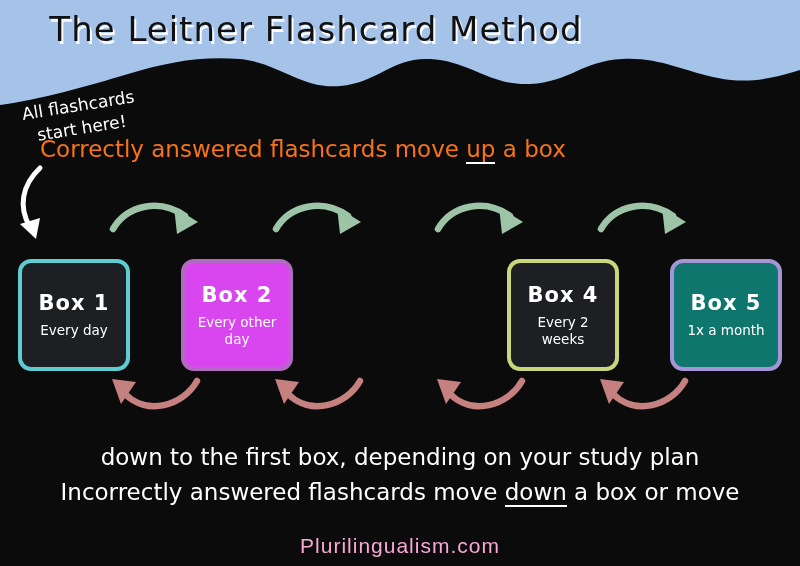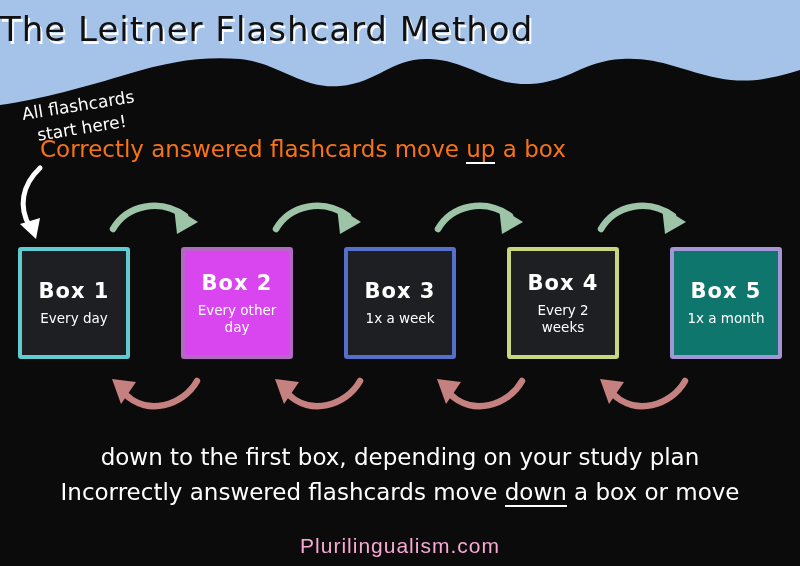--- a/index.html
+++ b/index.html
@@ -3,21 +3,21 @@
 <meta charset="utf-8">
 <style>
   html,body{margin:0;padding:0;background:#000;}
   .stage{
     position:relative;width:800px;height:566px;overflow:hidden;
     font-family:"DejaVu Sans",sans-serif;
   }
   
   .header-wave{position:absolute;top:0;left:0;width:800px;height:120px;display:block;}
   .page-title{
-    position:absolute;top:9px;left:0;width:632px;
+    position:absolute;top:9px;left:0;width:632px;text-align:center;
     font-size:34px;color:#111;letter-spacing:1px;font-weight:500;
     text-shadow:2px 3px 0 rgba(255,255,255,.92);
   }
   
   .start-note{
     position:absolute;top:94px;left:6px;width:148px;text-align:center;
     color:#fff;font-size:17px;line-height:23px;transform:rotate(-9deg);
   }
   .start-arrow{position:absolute;top:163px;left:12px;width:40px;height:80px;}
   
@@ -35,22 +35,22 @@
   .arrow svg{width:100%;height:100%;display:block;}
   .arrow path{fill:none;stroke:currentColor;stroke-width:6.5;stroke-linecap:round;}
   .arrow polygon{fill:currentColor;}
   .up-row .arrow{top:192px;}
   .down-row .arrow{top:368px;}
   .a1{left:105px;} .a2{left:268px;} .a3{left:430px;} .a4{left:593px;}
   .start-arrow path{fill:none;stroke:currentColor;stroke-width:5;stroke-linecap:round;}
   .start-arrow polygon{fill:currentColor;}
   
   .box{
-    position:absolute;top:247px;width:104px;height:104px;border:4px solid;
-    border-radius:3px;display:flex;flex-direction:column;justify-content:center;
+    position:absolute;top:259px;width:104px;height:104px;border:4px solid;
+    border-radius:13px;display:flex;flex-direction:column;justify-content:center;
     align-items:center;text-align:center;color:#fff;
   }
   .b1{left:18px;} .b2{left:181px;} .b3{left:344px;} .b4{left:507px;} .b5{left:670px;}
   .box-title{font-size:21px;font-weight:bold;letter-spacing:1px;margin-bottom:7px;}
   .box-subtitle{font-size:13.5px;line-height:17px;padding:0 6px;}
   
   .footer-site{
     position:absolute;top:534px;left:0;width:800px;text-align:center;
     font-family:"Liberation Sans",sans-serif;font-size:21px;letter-spacing:1px;
   }
@@ -115,24 +115,20 @@
   </div>
 
   <div class="box b1" style="border-color: rgb(95, 204, 209); background-color: rgb(29, 31, 34);">
     <div class="box-title">Box 1</div>
     <div class="box-subtitle">Every day</div>
   </div>
   <div class="box b2" style="border-color: rgb(177, 105, 194); background-color: #d946ef;">
     <div class="box-title">Box 2</div>
     <div class="box-subtitle">Every other day</div>
   </div>
-  <div class="box b3" style="border-color: rgb(85, 112, 203); background-color: rgb(29, 31, 34);">
-    <div class="box-title">Box 3</div>
-    <div class="box-subtitle">1x a week</div>
-  </div>
   <div class="box b4" style="border-color: rgb(201, 214, 124); background-color: rgb(29, 31, 34);">
     <div class="box-title">Box 4</div>
     <div class="box-subtitle">Every 2 weeks</div>
   </div>
   <div class="box b5" style="border-color: rgb(164, 149, 214); background-color: #0f766e;">
     <div class="box-title">Box 5</div>
     <div class="box-subtitle">1x a month</div>
   </div>
 
   <div class="down-row">

